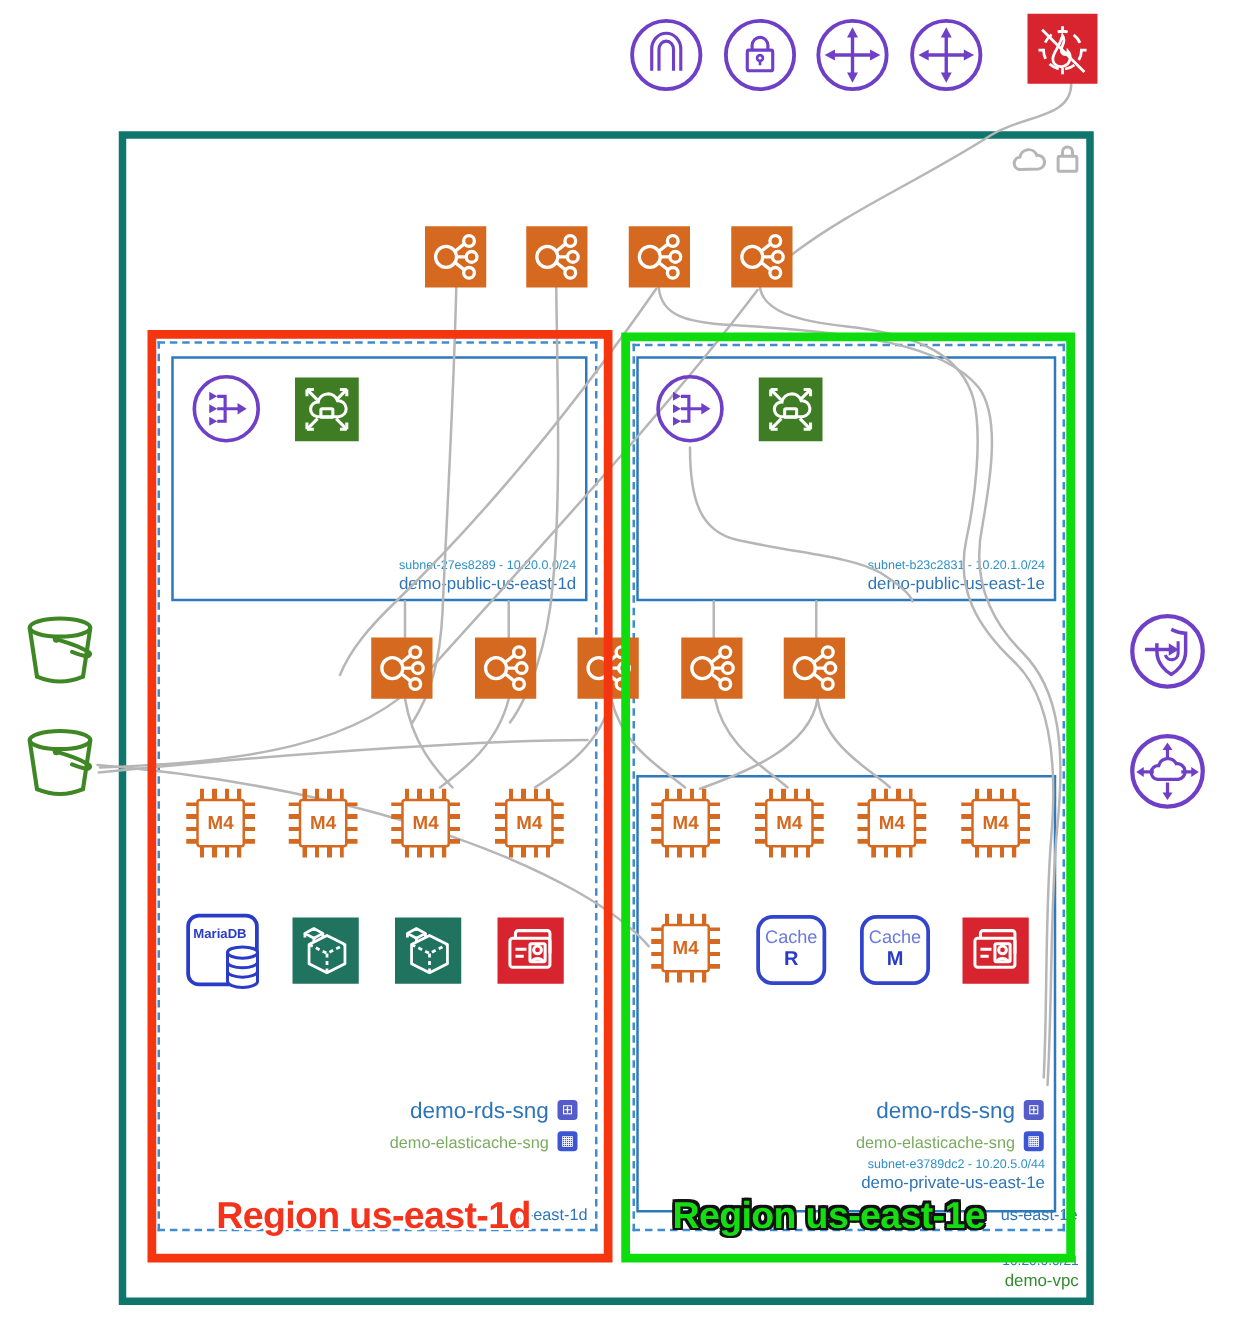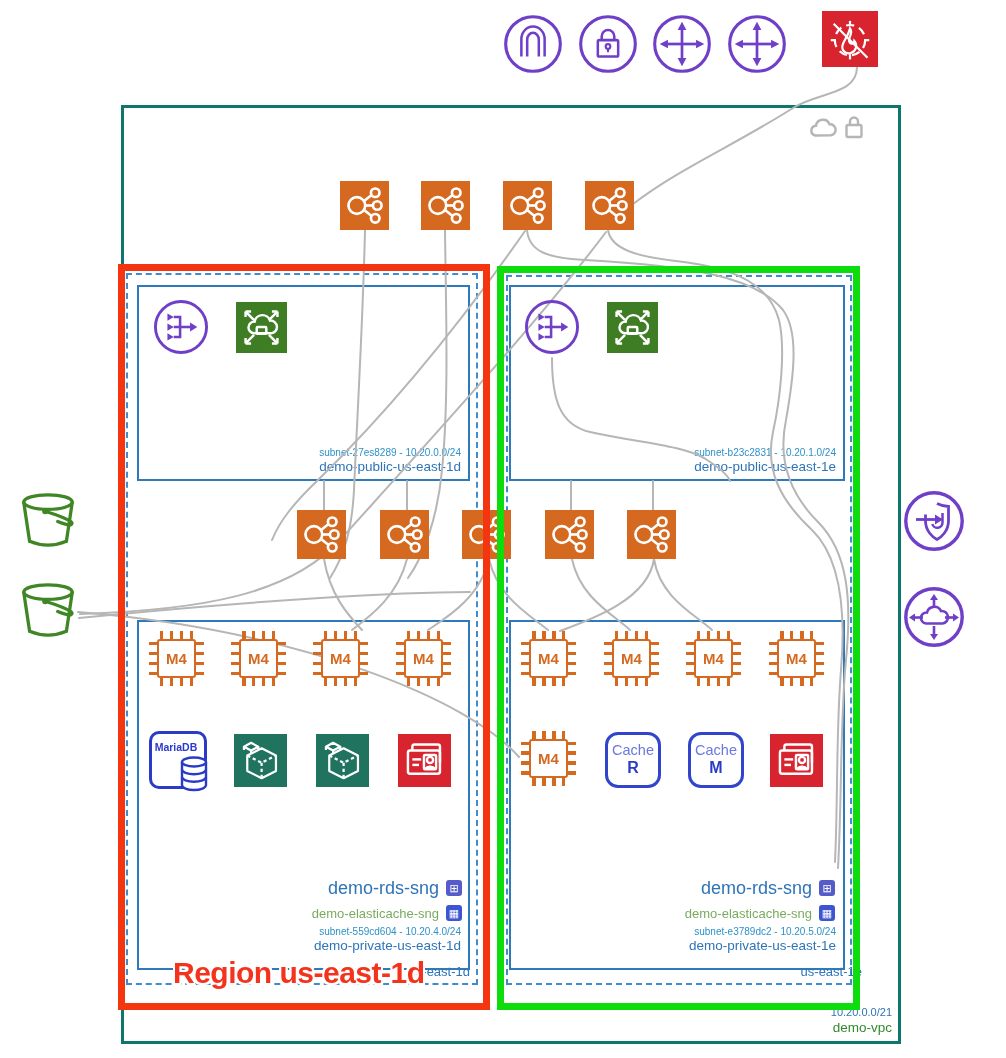--- a/index.html
+++ b/index.html
@@ -3,21 +3,21 @@
 <meta charset="utf-8">
 <style>
   html,body{margin:0;padding:0;background:#fff;}
   #canvas{position:relative;width:1006px;height:1058px;background:#fff;overflow:hidden;
           font-family:"Liberation Sans",sans-serif;}
   .abs{position:absolute;}
   
   .z-box{z-index:2}.z-line{z-index:4}.z-icon{z-index:5}.z-region{z-index:6}.z-biglabel{z-index:8}
 
   
-  .vpc{border:3px solid #0f766e;background:transparent;margin-left:26px;}
+  .vpc{border:6px solid #0f766e;background:transparent;}
   .vpc-labels{position:absolute;right:6px;bottom:4px;text-align:right;line-height:1.25;}
   .vpc-cidr{font-size:11px;color:#2e74b8;}
   .vpc-name{font-size:13.5px;color:#338a2e;}
 
   
   .subnet{border:2px solid #2e79ba;background:transparent;}
   .subnet-labels{position:absolute;right:7px;bottom:4px;text-align:right;line-height:1.2;}
   .subnet-meta{font-size:10px;color:#2e90c8;}
   .subnet-name{font-size:13.5px;color:#2e74b8;}
 
@@ -379,29 +379,23 @@
           <circle cx="34.5" cy="11.5" r="4.2"></circle>
           <circle cx="36.5" cy="24" r="4.2"></circle>
           <circle cx="34.5" cy="36.5" r="4.2"></circle>
           <path d="M23,20 L30.6,14"></path>
           <path d="M24.7,24 L32.3,24"></path>
           <path d="M23,28 L30.6,34"></path>
         </g>
       </svg>
   </div>
 
-  <div class="abs z-box subnet" style="left:137px;top:620px;width:333px;height:350px;box-sizing:border-box;">
-    <div class="subnet-labels" style="bottom:14px;">
-      <div class="subnet-meta">subnet-559cd604 - 10.20.4.0/24</div>
-      <div class="subnet-name">demo-private-us-east-1d</div>
-    </div>
-  </div>
   <div class="abs z-box subnet" style="left:509px;top:620px;width:336px;height:350px;box-sizing:border-box;">
     <div class="subnet-labels" style="bottom:14px;">
-      <div class="subnet-meta">subnet-e3789dc2 - 10.20.5.0/24</div>
+      <div class="subnet-meta">subnet-e3789dc2 - 10.20.5.0/44</div>
       <div class="subnet-name">demo-private-us-east-1e</div>
     </div>
   </div>
 
   <div class="abs z-icon chip" style="left:149px;top:631px;">
       <div class="pt"></div>
       <div class="pb"></div>
       <div class="pl"></div>
       <div class="pr"></div>
       <div class="body">M4</div>
@@ -545,20 +539,21 @@
   </div>
   <div class="abs z-icon group-row" style="left:623px;top:904px;width:212px;">
     <span class="group-label-green">demo-elasticache-sng</span>
     <span class="gicon ec">▦</span>
   </div>
 
   <div class="abs z-region region" style="left:118px;top:264px;width:372px;height:746px;border-color:#f4350f;box-sizing:border-box;"></div>
   <div class="abs z-region region" style="left:497px;top:266px;width:363px;height:744px;border-color:#0ddc0d;box-sizing:border-box;"></div>
 
   <div class="abs z-biglabel biglabel-wrap region-label rl-red" style="left:173px;top:956px;">Region us-east-1d</div>
+  <div class="abs z-biglabel biglabel-wrap region-label rl-green" style="left:538px;top:956px;">Region us-east-1e</div>
 
   <div class="abs z-icon" style="left:17px;top:489px;width:62px;height:64px;">
     <svg viewBox="0 0 64 64">
         <g stroke="#3f8624" stroke-width="3.4" fill="none" stroke-linejoin="round" stroke-linecap="round">
           <ellipse cx="32" cy="13.5" rx="25" ry="7.5"></ellipse>
           <path d="M7,14 L13,54"></path>
           <path d="M57,14 L51,54"></path>
           <path d="M13,54 q19,8 38,0"></path>
           <path d="M29,23 C42,27 52,31 56,34 c1.5,1.2 0.5,3.4 -2,3.2 c-4,-0.4 -8,-2 -12,-3.6"></path>
         </g>

